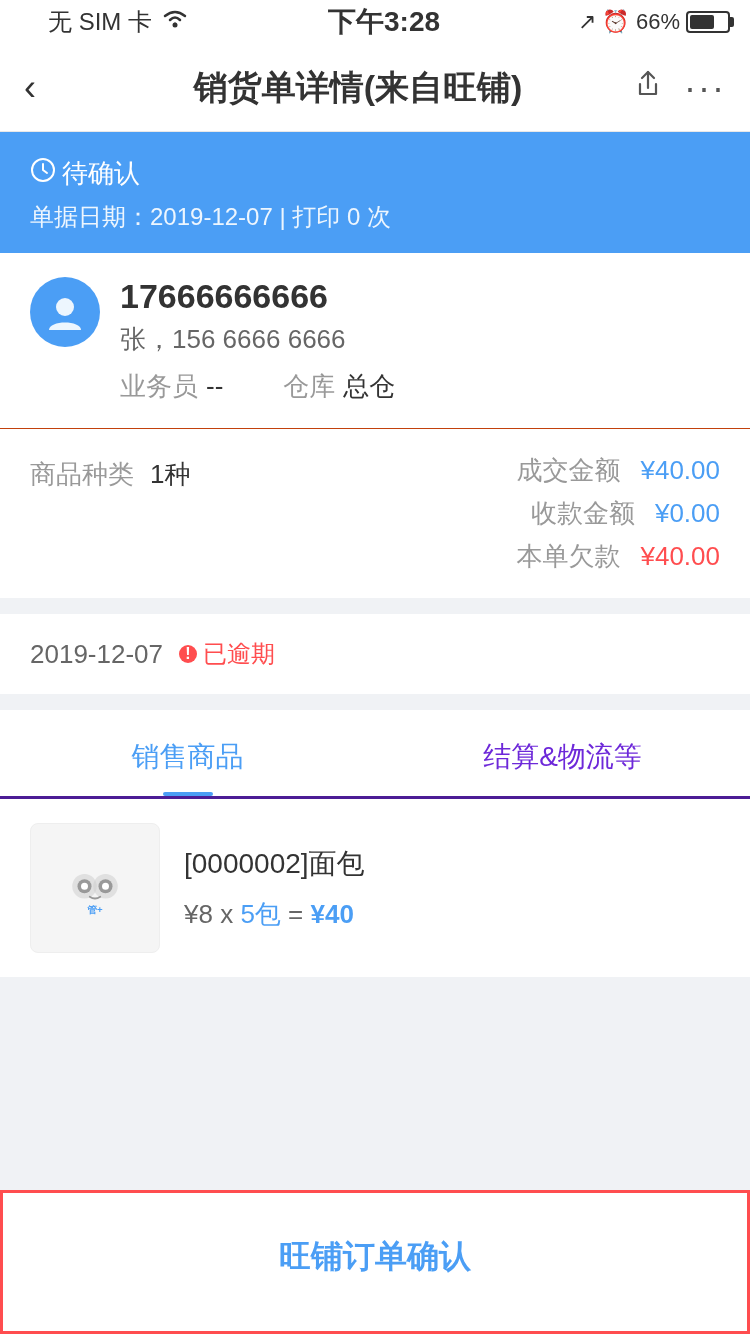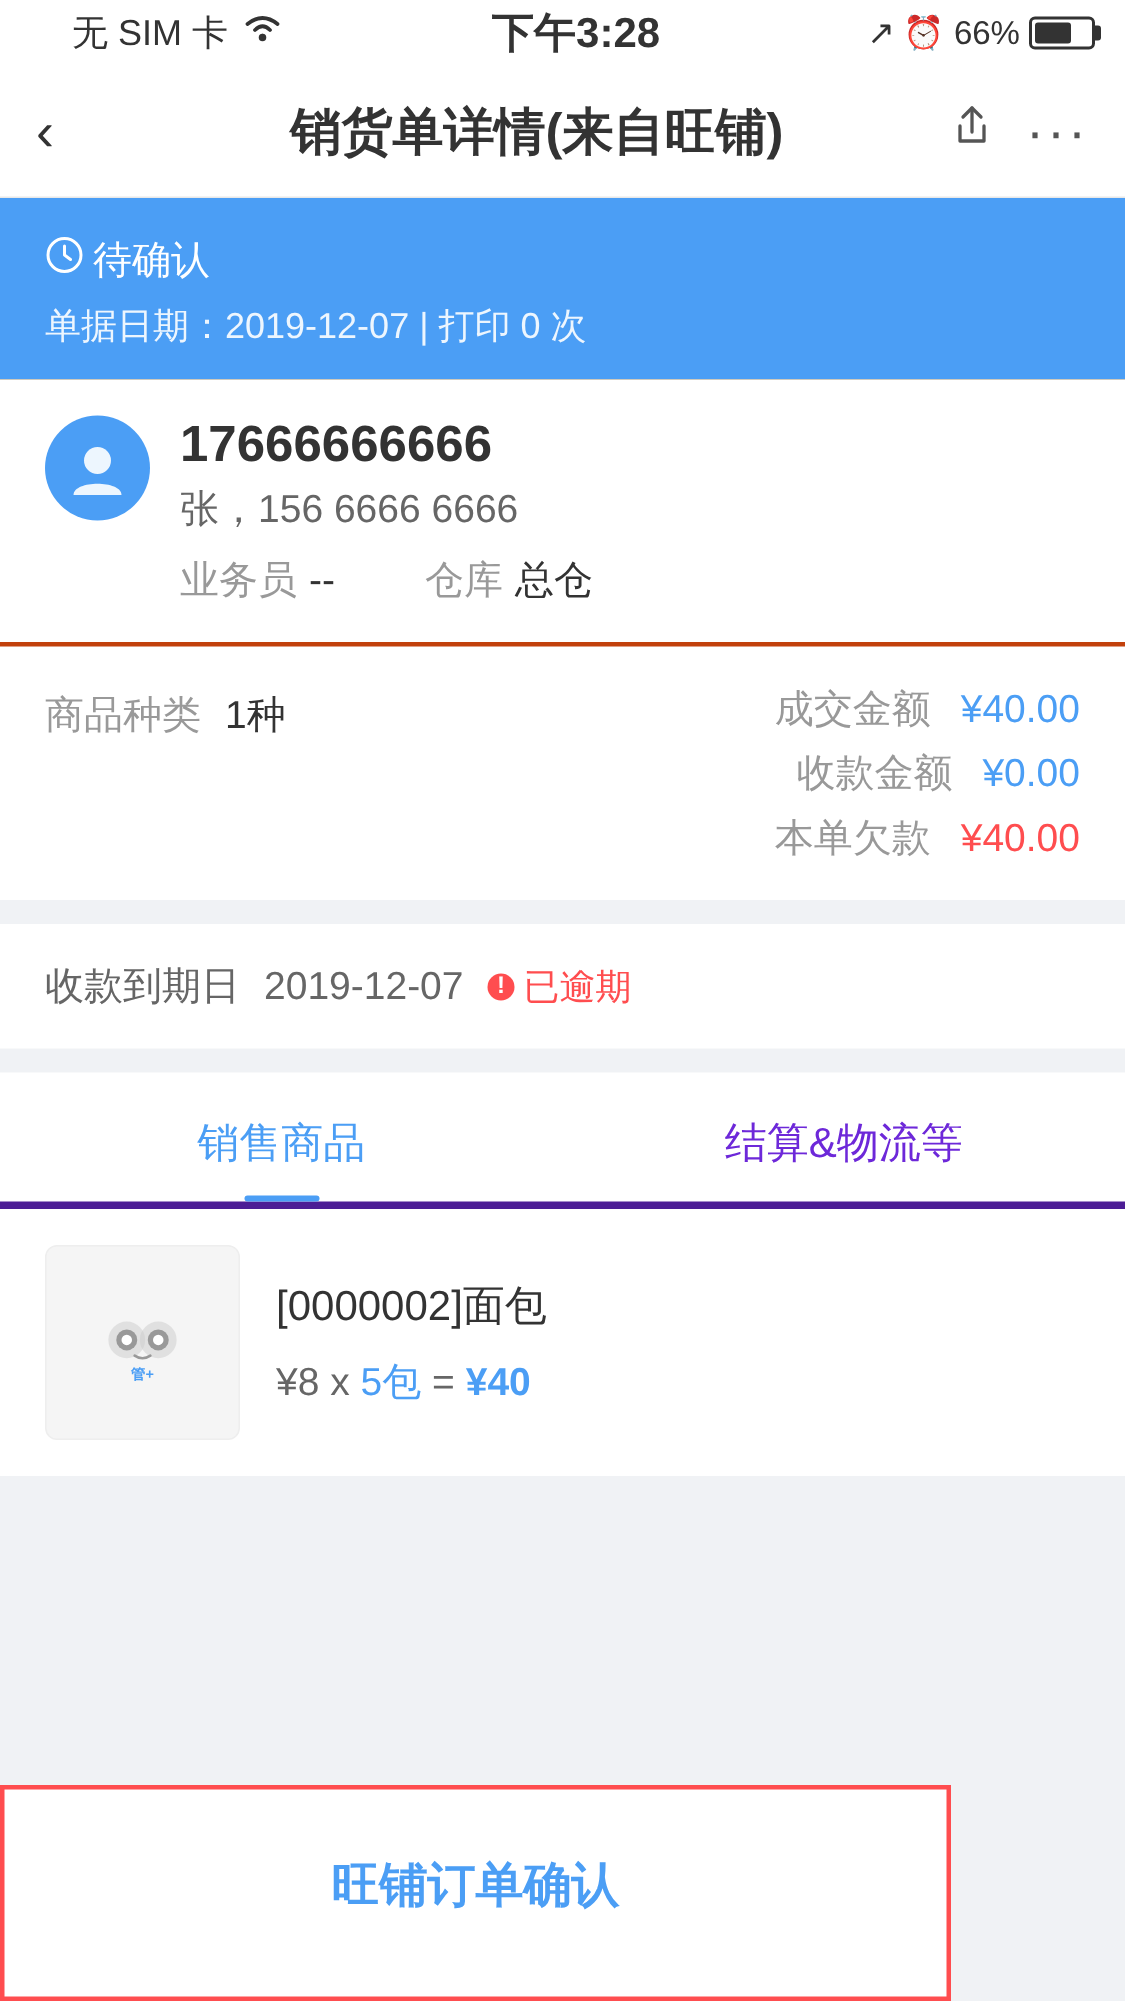--- a/index.html
+++ b/index.html
@@ -153,21 +153,21 @@
     .customer-meta-label { color: #999; }
     .customer-meta-value { color: #333; }
 
     
     .summary-section {
       background: #fff;
       padding: 24px 30px;
       display: flex;
       align-items: flex-start;
       gap: 0;
-      border-top: 3px solid #c2410c;
+      border-top: 1px solid #c2410c;
     }
     .summary-left {
       flex: 1;
       display: flex;
       align-items: center;
       gap: 16px;
       font-size: 26px;
       padding-top: 4px;
     }
     .summary-label { color: #999; }
@@ -215,21 +215,21 @@
       justify-content: center;
       color: #fff;
       font-size: 16px;
       font-weight: 700;
     }
 
     
     .tabs-bar {
       background: #fff;
       display: flex;
-      border-bottom: 5px solid #4c1d95;
+      border-bottom: 3px solid #4c1d95;
       margin-top: 16px;
     }
     .tab-item {
       flex: 1;
       text-align: center;
       padding: 28px 0 20px;
       font-size: 28px;
       color: #6d28d9;
       position: relative;
       cursor: pointer;
@@ -290,21 +290,21 @@
       background: #f0f2f5;
       flex: 1;
       min-height: 200px;
     }
 
     
     .confirm-btn-wrapper {
       position: fixed;
       bottom: 0;
       left: 0;
-      width: 634px;
+      width: 750px;
       background: #fff;
       padding: 20px 30px 30px;
       border: 3px solid #ff4d4f;
     }
     .confirm-btn {
       width: 100%;
       height: 88px;
       background: #fff;
       border: none;
       color: #4b9ef5;
@@ -414,21 +414,20 @@
       </div>
       <div class="summary-row">
         <span class="summary-row-label">本单欠款</span>
         <span class="amount-red">¥40.00</span>
       </div>
     </div>
   </div>
 </div>
 
 <div class="card due-section">
-  <span>收款到期日</span>
   <span>2019-12-07</span>
   <span class="overdue-badge">
     <span class="overdue-dot">!</span>
     <span>已逾期</span>
   </span>
 </div>
 
 <div class="tabs-bar">
   <div class="tab-item active">销售商品</div>
   <div class="tab-item">结算&amp;物流等</div>

